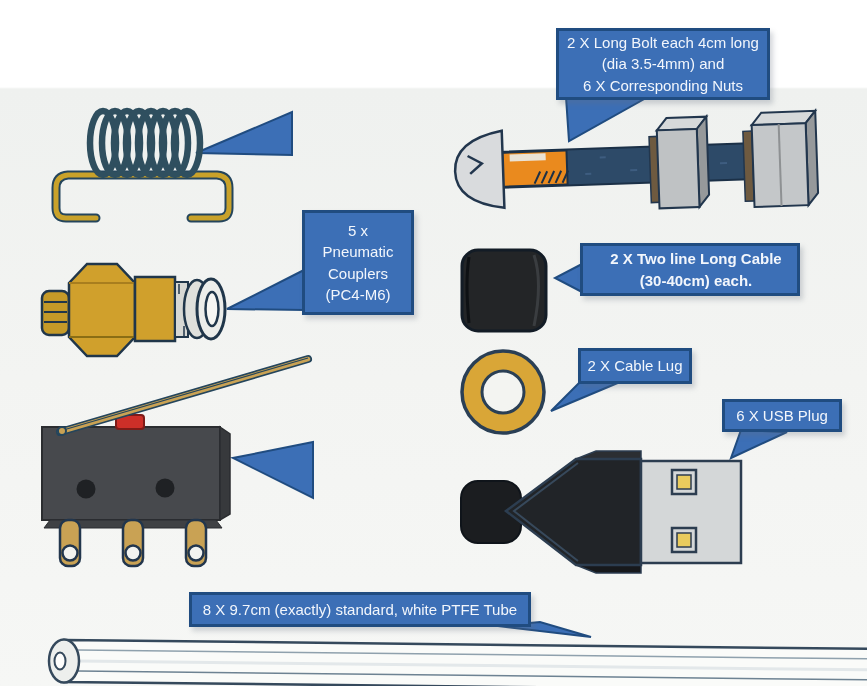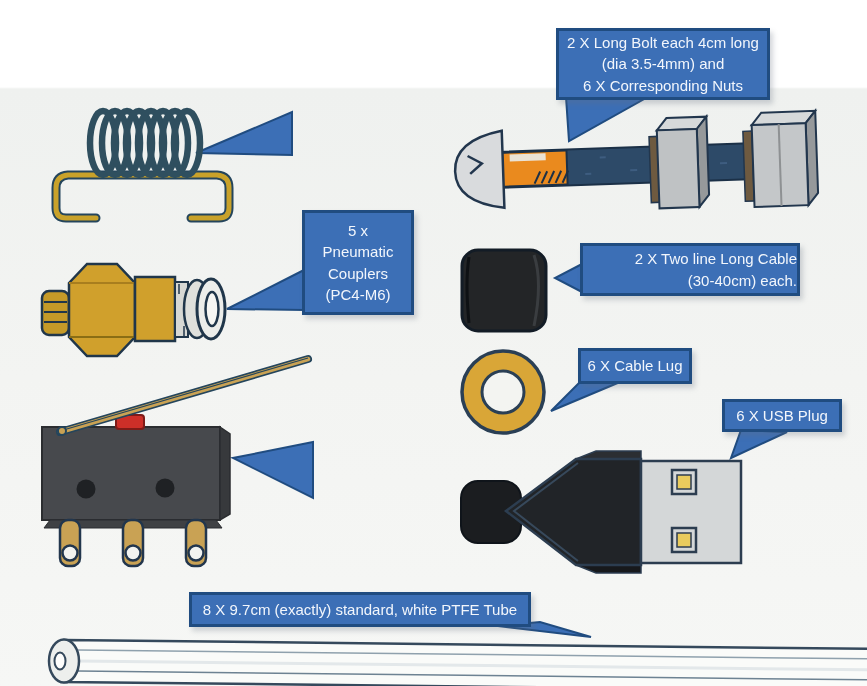--- a/index.html
+++ b/index.html
@@ -10,21 +10,21 @@
   }
   .art { position:absolute; left:0; top:0; }
   .callout {
     position:absolute; box-sizing:border-box;
     background:#3c6fb6; border:3px solid #204c80; color:#f2f6fc;
     display:flex; align-items:center; justify-content:center;
     text-align:center; font-size:15px; line-height:1.42;
     box-shadow:3px 4px 5px rgba(100,110,125,0.28);
   }
   .callout .callout-text { white-space:pre-line; width:100%; }
-  .callout.align-left { text-align:right; }
+  .callout.align-left { text-align:center;font-weight:bold; }
   .callout.align-left .callout-text { padding-left:12px; }
   #co-coil    { left:290px; top:78px;  width:122px; height:115px; }
   #co-bolt    { left:556px; top:28px;  width:214px; height:72px;  }
   #co-coupler { left:302px; top:210px; width:112px; height:105px; }
   #co-cable   { left:580px; top:243px; width:220px; height:53px;  }
   #co-lug     { left:578px; top:348px; width:114px; height:36px;  }
   #co-usb     { left:722px; top:399px; width:120px; height:33px;  }
   #co-switch  { left:312px; top:383px; width:116px; height:140px; }
   #co-tube    { left:189px; top:592px; width:342px; height:35px;  }
 </style>
@@ -186,21 +186,21 @@
 Couplers
 (PC4-M6)</div>
   </div>
 
   <div class="callout align-left" id="co-cable">
     <div class="callout-text">2 X Two line Long Cable
 (30-40cm) each.</div>
   </div>
 
   <div class="callout" id="co-lug">
-    <div class="callout-text">6 X Cable Lug</div>
+    <div class="callout-text">2 X Cable Lug</div>
   </div>
 
   <div class="callout" id="co-usb">
     <div class="callout-text">6 X USB Plug</div>
   </div>
 
 
   <div class="callout" id="co-tube">
     <div class="callout-text">8 X 9.7cm (exactly) standard, white PTFE Tube</div>
   </div>

